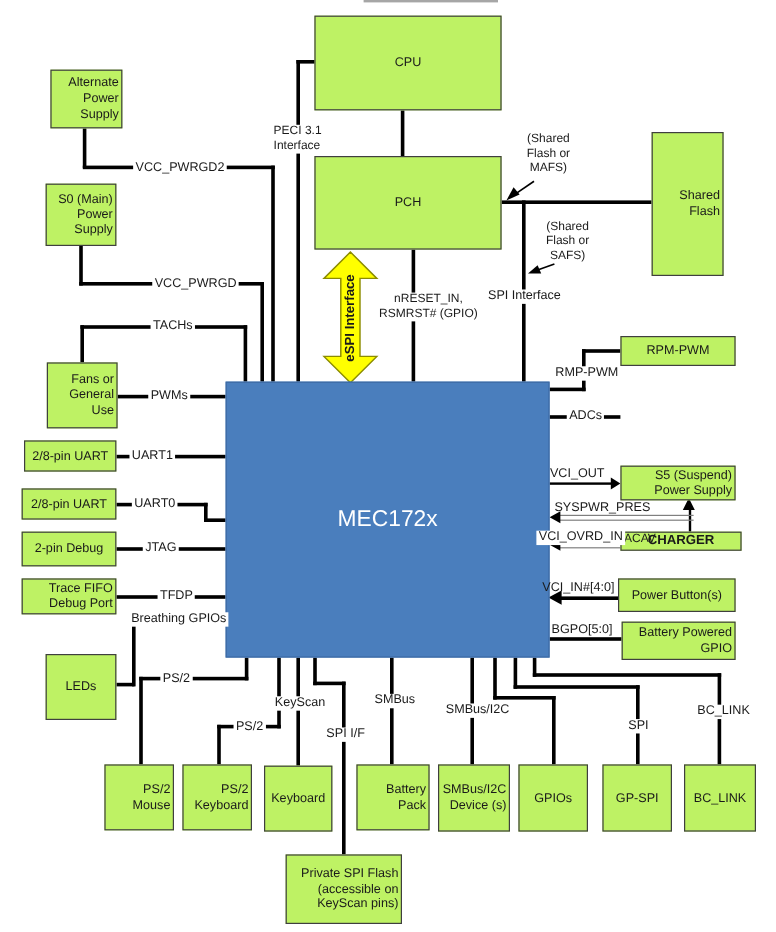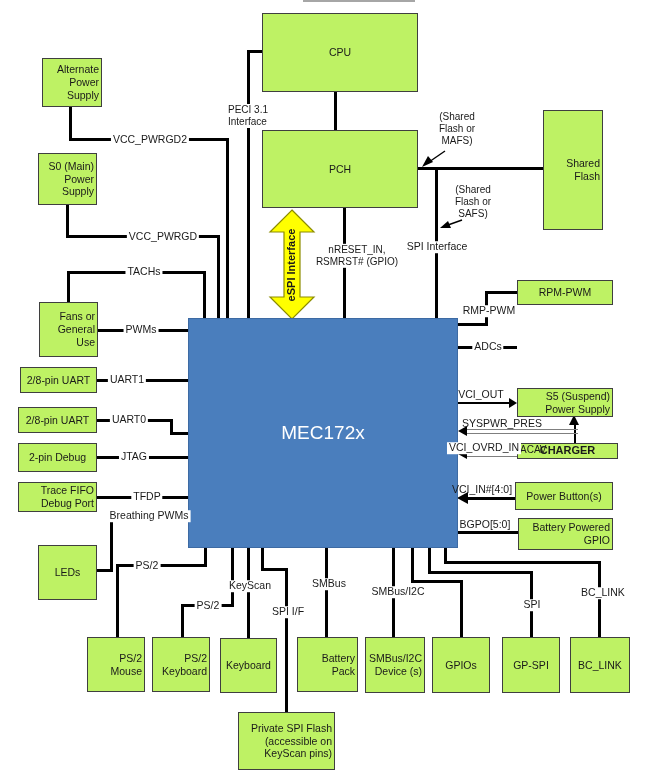--- a/index.html
+++ b/index.html
@@ -151,21 +151,21 @@
   <div class="lbl" style="left:150px;top:140px">VCC_PWRGD2</div>
   <div class="lbl" style="left:163px;top:237px">VCC_PWRGD</div>
   <div class="lbl-block" style="left:227px;top:104px">PECI 3.1
 Interface</div>
   <div class="lbl" style="left:144px;top:272px">TACHs</div>
   <div class="lbl" style="left:141px;top:330px">PWMs</div>
   <div class="lbl" style="left:127px;top:380px">UART1</div>
   <div class="lbl" style="left:129px;top:420px">UART0</div>
   <div class="lbl" style="left:134px;top:457px">JTAG</div>
   <div class="lbl" style="left:147px;top:497px">TFDP</div>
-  <div class="lbl" style="left:149px;top:516px">Breathing PWMs</div>
+  <div class="lbl" style="left:149px;top:516px">Breathing GPIOs</div>
   <div class="lbl" style="left:147px;top:566px">PS/2</div>
   <div class="lbl" style="left:208px;top:606px">PS/2</div>
   <div class="lbl" style="left:250px;top:586px">KeyScan</div>
   <div class="lbl" style="left:288px;top:612px">SPI I/F</div>
   <div class="lbl" style="left:329px;top:584px">SMBus</div>
   <div class="lbl" style="left:398px;top:592px">SMBus/I2C</div>
   <div class="lbl" style="left:532px;top:605px">SPI</div>
   <div class="lbl" style="left:603px;top:593px">BC_LINK</div>
   <div class="lbl-block center" style="left:357px;top:256px">nRESET_IN,
 RSMRST# (GPIO)</div>

